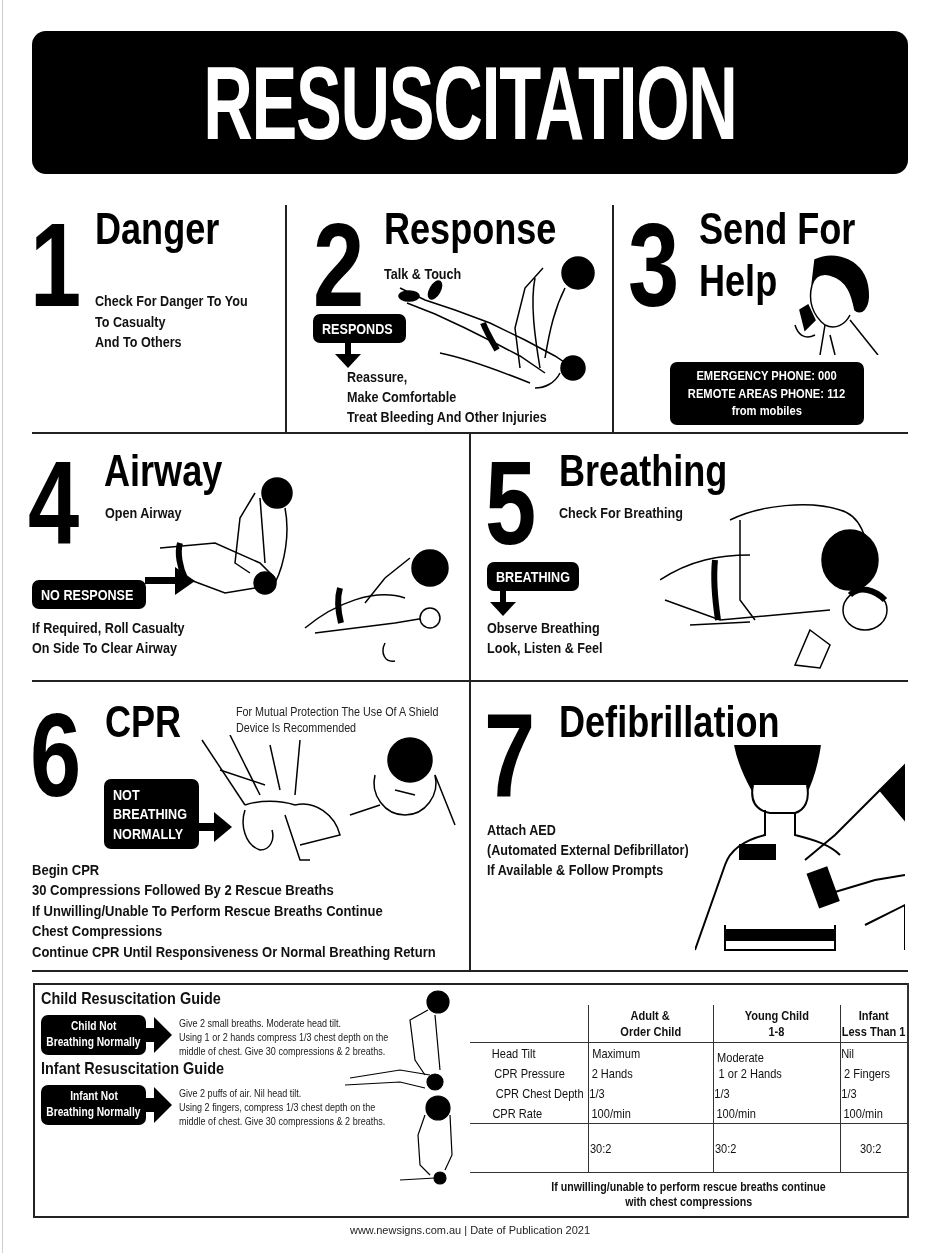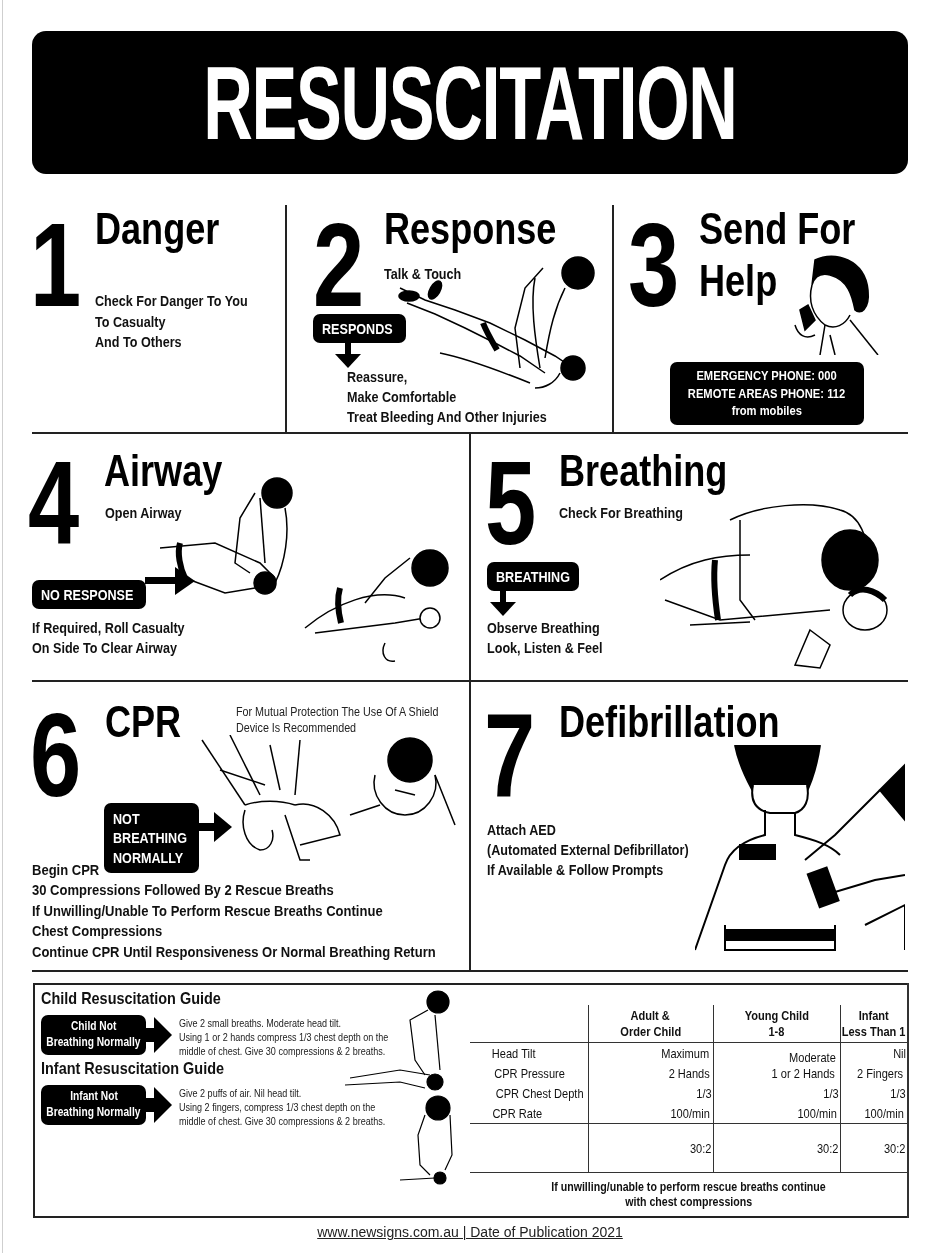--- a/index.html
+++ b/index.html
@@ -31,28 +31,28 @@
   .guide-title { position: absolute; font-weight: bold; font-size: 17px; white-space: nowrap; transform: scaleX(0.85); transform-origin: left top; }
   .guide-pill { position: absolute; background: #000; color: #fff; border-radius: 7px; font-weight: bold; font-size: 12px; text-align: center; line-height: 1.3; display: flex; flex-direction: column; justify-content: center; align-items: center; }
   .guide-pill span { display: block; transform: scaleX(0.85); white-space: nowrap; }
   .guide-desc { position: absolute; font-size: 10.5px; line-height: 1.35; color: #222; white-space: nowrap; transform: scaleX(0.86); transform-origin: left top; }
 
   .rate-table { position: absolute; left: 470px; top: 983px; width: 439px; height: 235px; }
   .rate-head { position: absolute; left: 0; top: 0; width: 439px; height: 22px; background: #000; color: #fff; font-weight: bold; font-size: 14px; display: flex; align-items: center; justify-content: center; }
   .rate-head span { display: inline-block; transform: scaleX(0.82); white-space: nowrap; }
   .cell { position: absolute; font-size: 13px; color: #111; white-space: nowrap; display: flex; align-items: center; }
   .cell span { display: inline-block; transform: scaleX(0.85); }
-  .cell.center { justify-content: flex-end; }
+  .cell.center { justify-content: flex-start; }
   .cell.bold { font-weight: bold; }
   .cell.multi { flex-direction: column; justify-content: center; line-height: 1.2; }
   .cell.multi.left { align-items: flex-start; }
   .cell.multi.center { align-items: center; }
   .tline { position: absolute; background: #333; }
 
-  .footer { position: absolute; left: 0; top: 1224px; width: 940px; text-align: center; font-size: 14px; color: #222; text-decoration: underline; }
+  .footer { position: absolute; left: 0; top: 1224px; width: 940px; text-align: center; font-size: 11px; color: #222; }
 </style>
 </head>
 <body>
 
 <div class="leftrule"></div>
 
 <div class="banner">
   <div class="banner-title">
       <span>RESUSCITATION</span>
     </div>
@@ -191,21 +191,21 @@
   </svg>
 </section>
 
 <section>
   <div class="num" style="left:30px; top:696px; font-size:118px;">6</div>
   <div class="heading" style="left:105px; top:700px; font-size:44px;">CPR</div>
   <div class="txt-sm" style="left:236px; top:704px; font-size:12.5px; line-height:1.3;">
     <div>For Mutual Protection The Use Of A Shield</div>
     <div>Device Is Recommended</div>
   </div>
-  <div class="pill" style="left:104px; top:779px; width:95px; height:70px; font-size:15px; padding-left:9px; flex-direction:column; align-items:flex-start; justify-content:center; line-height:1.3;margin-top:24px;">
+  <div class="pill" style="left:104px; top:779px; width:95px; height:70px; font-size:15px; padding-left:9px; flex-direction:column; align-items:flex-start; justify-content:center; line-height:1.3;">
     <span>NOT</span>
     <span>BREATHING</span>
     <span>NORMALLY</span>
   </div>
   <svg class="arrow-down" style="left:198px; top:812px;" width="34" height="30" viewBox="0 0 34 30">
     <rect x="0" y="11" width="20" height="8" fill="#000"></rect>
     <polygon points="16,0 34,15 16,30" fill="#000"></polygon>
   </svg>
   <svg class="illus" style="left:200px; top:735px;" width="260" height="130" viewBox="0 0 260 130" fill="none" stroke="#000" stroke-width="1.5">
     <path d="M2,5 L45,70"></path>

